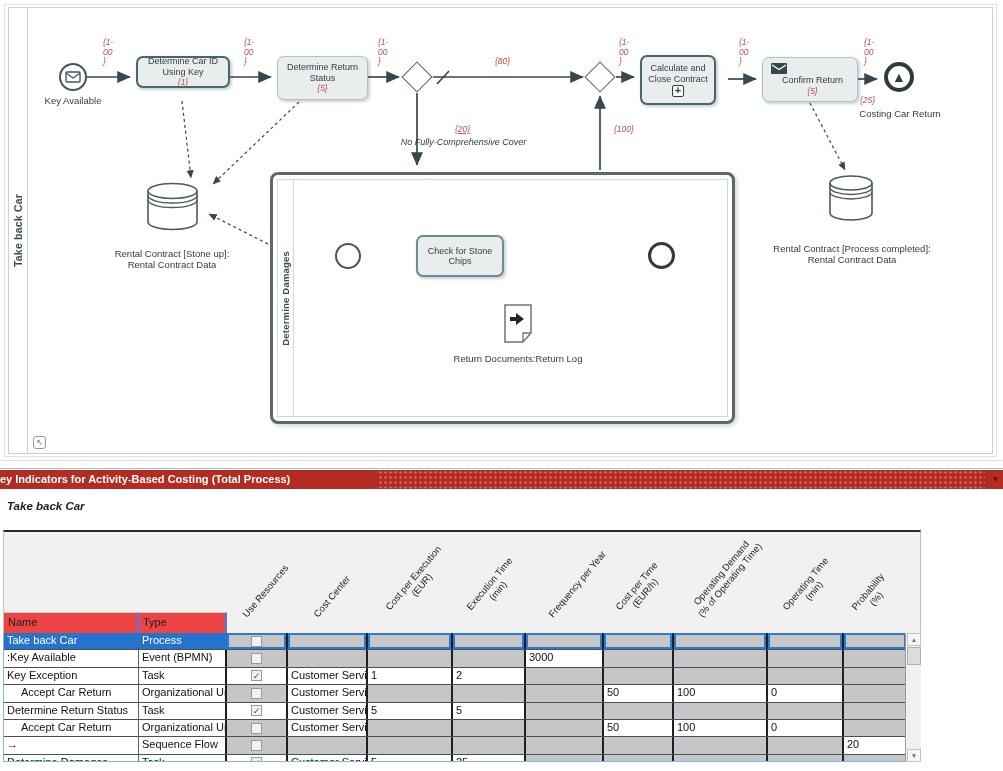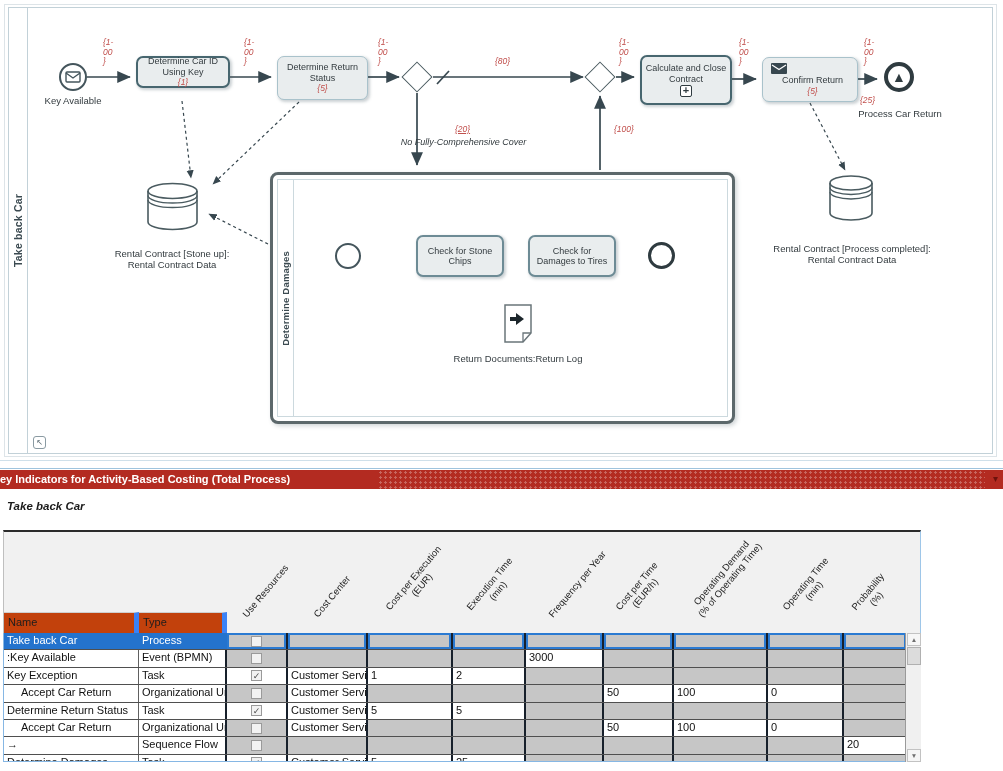--- a/index.html
+++ b/index.html
@@ -51,21 +51,21 @@
       background-image:radial-gradient(rgba(255,255,255,.28) 1px, transparent 1.1px);
       background-size:5px 5px; }
   .kpi-caret { position:absolute; right:5px; top:3px; color:#6d120d; font-size:10px; }
 
   .section-title { position:absolute; left:7px; top:500px; font-size:11.5px; font-weight:bold; font-style:italic; color:#1a1a1a; }
 
   
   #kpitable { position:absolute; left:3px; top:530px; width:918px; height:232px; }
   .thead { position:absolute; left:0; top:0; width:918px; height:103px; background:#f1f1f1; border-top:2px solid #2b2b2b; border-left:1px solid #bfbfbf; border-right:1px solid #9ec6e8; }
   .rot { position:absolute; bottom:14px; transform:rotate(-50deg); transform-origin:0 100%; white-space:pre; text-align:center; font-size:9.5px; line-height:10.5px; color:#1d1d1d; }
-  .hn { position:absolute; background:#c2410c; border-top:1px solid #cfcfcf; border-right:5px solid #3b82f6; height:21px; bottom:0; font-size:11px; color:#1d1d1d; padding:3px 16px 0 4px; }
+  .hn { position:absolute; background:#ef4444; border-top:1px solid #cfcfcf; border-right:2px solid #3b82f6; height:21px; bottom:0; font-size:11px; color:#1d1d1d; padding:3px 16px 0 4px; }
 
   .tbody { position:absolute; left:0; top:103px; width:918px; height:129px; overflow:hidden; border-left:1px solid #86b7e4; border-right:1px solid #86b7e4; border-bottom:1px solid #86b7e4; background:#fff; }
   .trow { display:flex; height:17.4px; border-bottom:1px solid #4f4f4f; }
   .cell { height:100%; font-size:11px; line-height:15px; color:#111; padding:0 3px; overflow:hidden; white-space:nowrap; }
   .cell.n { width:135px; border-right:1px solid #606060; background:#fff; }
   .cell.t { width:88px;  border-right:2px solid #17202b; background:#fff; }
   .cell.v { border-right:2px solid #17202b; }
   .c-ck { width:61px; display:flex; align-items:center; justify-content:center; }
   .c-cc { width:80px; } .c-ce { width:85px; } .c-et { width:73px; }
   .c-fq { width:78px; } .c-ct { width:70px; } .c-od { width:94px; }
@@ -166,38 +166,38 @@
   </div>
 
   <div class="gw" style="left:406px;top:66px;"></div>
   <div class="gw" style="left:589px;top:66px;"></div>
 
   <div class="ann" style="left:495px;top:57px;">{80}</div>
   <div class="ann" style="left:380px;top:125px;width:165px;text-align:center;text-decoration:underline;">{20}</div>
   <div class="lbl flowname" style="left:376px;top:137px;width:175px;">No Fully-Comprehensive Cover</div>
   <div class="ann" style="left:614px;top:125px;">{100}</div>
 
-  <div class="task dark" style="left:640px;top:55px;width:92px;height:50px;">
+  <div class="task dark" style="left:640px;top:55px;width:76px;height:50px;">
     <span>Calculate and Close Contract</span>
     <span class="plusbox">+</span>
   </div>
   <div class="task light" style="left:762px;top:57px;width:96px;height:45px;align-items:flex-start;padding-left:8px;">
     <svg width="16" height="11" style="margin-bottom:1px;">
       <rect width="16" height="11" rx="1" fill="#37474f"></rect>
       <path d="M1,2 L8,6.5 L15,2" stroke="#ffffff" stroke-width="1.2" fill="none"></path>
     </svg>
     <span style="align-self:center;">Confirm Return</span>
     <span class="cost" style="align-self:center;">{5}</span>
   </div>
 
   <div class="evt end" style="left:884px;top:62px;width:30px;height:30px;">
     <span style="font-size:14px;color:#2f3b40;line-height:14px;">▲</span>
   </div>
   <div class="ann" style="left:860px;top:96px;width:80px;text-align:left;">{25}</div>
-  <div class="lbl" style="left:845px;top:108px;width:110px;">Process Car Return</div>
+  <div class="lbl" style="left:845px;top:108px;width:110px;">Costing Car Return</div>
 
   <svg style="position:absolute;left:145px;top:180px;" width="55" height="52">
     <path d="M3,11 a24.5,7.5 0 0 1 49,0 v31 a24.5,7.5 0 0 1 -49,0 z" fill="#fff" stroke="#4a5b60" stroke-width="1.6"></path>
     <path d="M3,11 a24.5,7.5 0 0 0 49,0" fill="none" stroke="#4a5b60" stroke-width="1.6"></path>
     <path d="M3,15.5 a24.5,7.5 0 0 0 49,0" fill="none" stroke="#4a5b60" stroke-width="1.3"></path>
     <path d="M3,20 a24.5,7.5 0 0 0 49,0" fill="none" stroke="#4a5b60" stroke-width="1.3"></path>
   </svg>
   <div class="lbl pre" style="left:92px;top:248px;width:160px;">Rental Contract [Stone up]:
 Rental Contract Data</div>
 
@@ -211,23 +211,20 @@
 Rental Contract Data</div>
 
   <div class="subproc">
     <div class="inner"></div>
     <div class="slane">
       <span class="vtext">Determine Damages</span>
     </div>
     <div class="evt sub-start" style="left:62px;top:68px;width:26px;height:26px;"></div>
     <div class="task mid" style="left:143px;top:60px;width:88px;height:42px;">
       <span>Check for Stone Chips</span>
-    </div>
-    <div class="task mid" style="left:255px;top:60px;width:88px;height:42px;">
-      <span>Check for Damages to Tires</span>
     </div>
     <div class="evt sub-end" style="left:375px;top:67px;width:27px;height:27px;"></div>
     <svg style="position:absolute;left:230px;top:129px;" width="30" height="42">
       <path d="M2,1 H28 V29 L20,38 H2 Z" fill="#fff" stroke="#6a757a" stroke-width="1.5"></path>
       <path d="M28,29 H20 V38" fill="none" stroke="#6a757a" stroke-width="1.3"></path>
       <path d="M7,13 h6 v-4 l8,6 -8,6 v-4 h-6 z" fill="#1c262b"></path>
     </svg>
     <div class="lbl" style="left:140px;top:178px;width:210px;">Return Documents:Return Log</div>
   </div>
 </div>

